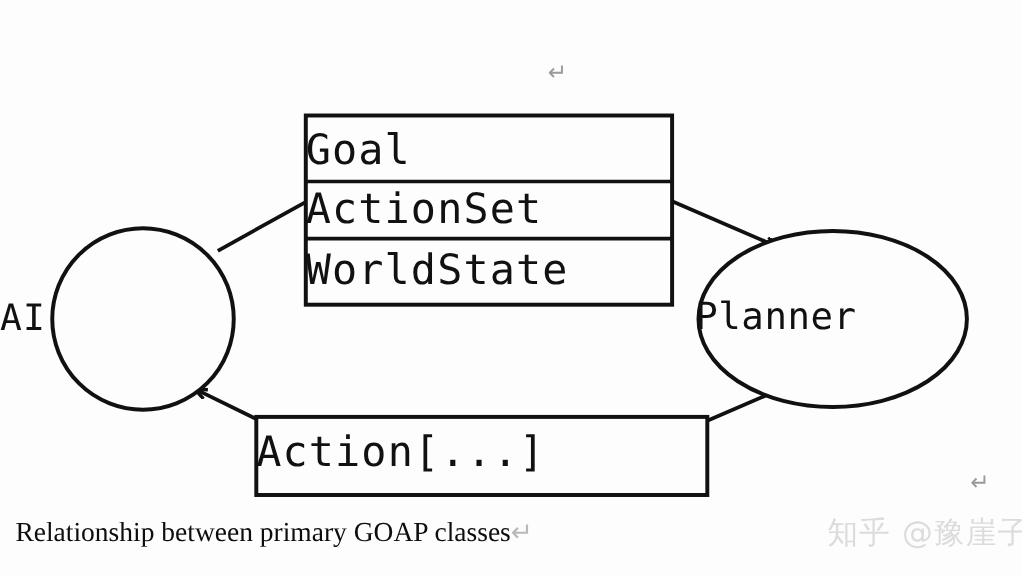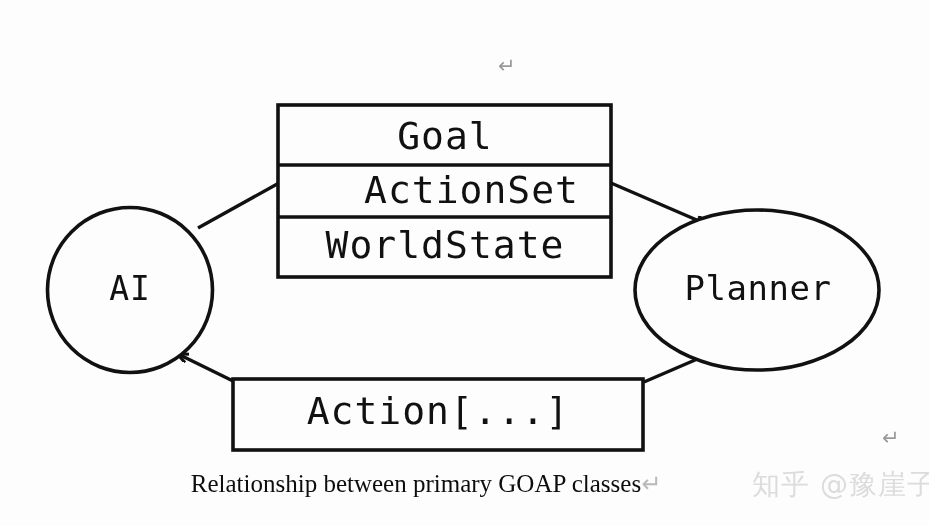--- a/index.html
+++ b/index.html
@@ -21,21 +21,20 @@
     left: 0;
     top: 0;
     width: 929px;
     height: 525px;
   }
   .node-label {
     position: absolute;
     font-family: "DejaVu Sans Mono", "Liberation Mono", monospace;
     color: #111111;
     white-space: nowrap;
-    text-align: center;
     line-height: 1;
     pointer-events: none;
   }
   .lbl-ai {
     left: 0px;
     top: 272px;
     width: 260px;
     font-size: 33px;
     letter-spacing: 1px;
   }
@@ -69,24 +68,23 @@
   }
   .lbl-action {
     left: 233px;
     top: 392px;
     width: 410px;
     font-size: 38px;
     letter-spacing: 1px;
   }
   .caption {
     position: absolute;
-    left: 0px;
+    left: 14px;
     top: 470px;
     width: 852px;
-    text-align: center;
     font-family: "Liberation Serif", "DejaVu Serif", serif;
     font-size: 25px;
     color: #0d0d0d;
     white-space: nowrap;
   }
   .caption .cr {
     color: #b9b9b9;
     font-family: "DejaVu Sans", "Liberation Sans", sans-serif;
     font-size: 24px;
   }

